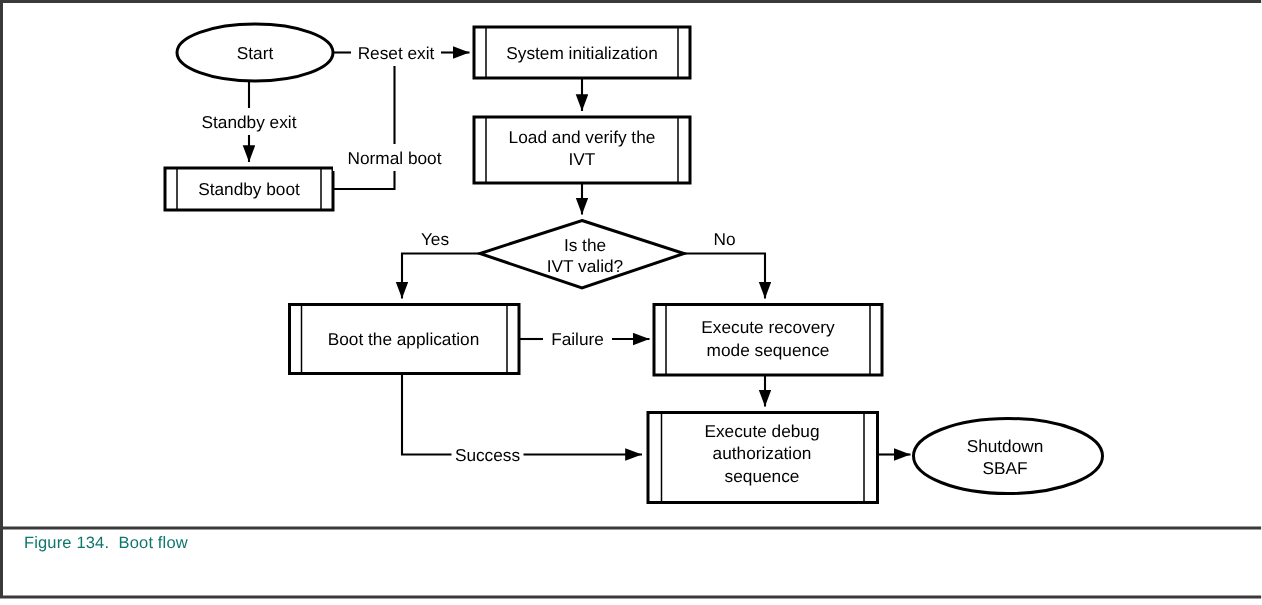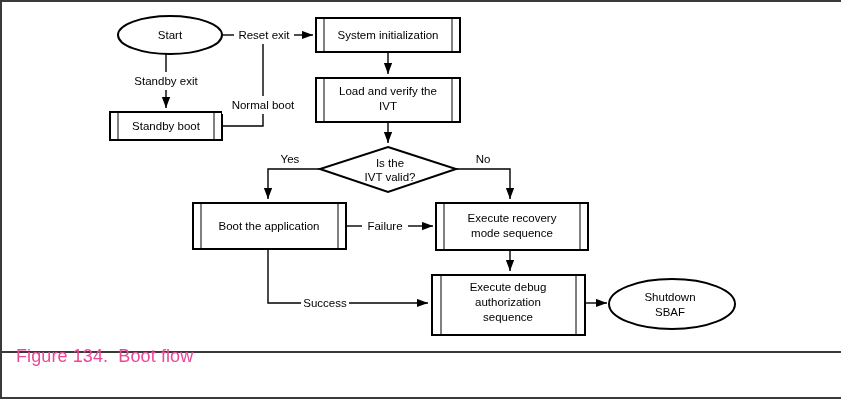--- a/index.html
+++ b/index.html
@@ -42,23 +42,23 @@
     width: 841px; height: 2px;
     background: #3a3a3a;
   }
   #diagram-svg {
     position: absolute;
     left: 0; top: 0;
   }
   .caption {
     position: absolute;
     left: 16px;
-    top: 346px;
-    font-size: 18px;
-    color: #ec4899;
+    top: 356px;
+    font-size: 11px;
+    color: #0f766e;
     letter-spacing: 0.1px;
     white-space: pre;
   }
   
   text {
     font-family: "Liberation Sans", sans-serif;
     fill: #000000;
   }
   .node-label { font-size: 11.5px; }
   .edge-label { font-size: 11.5px; }

